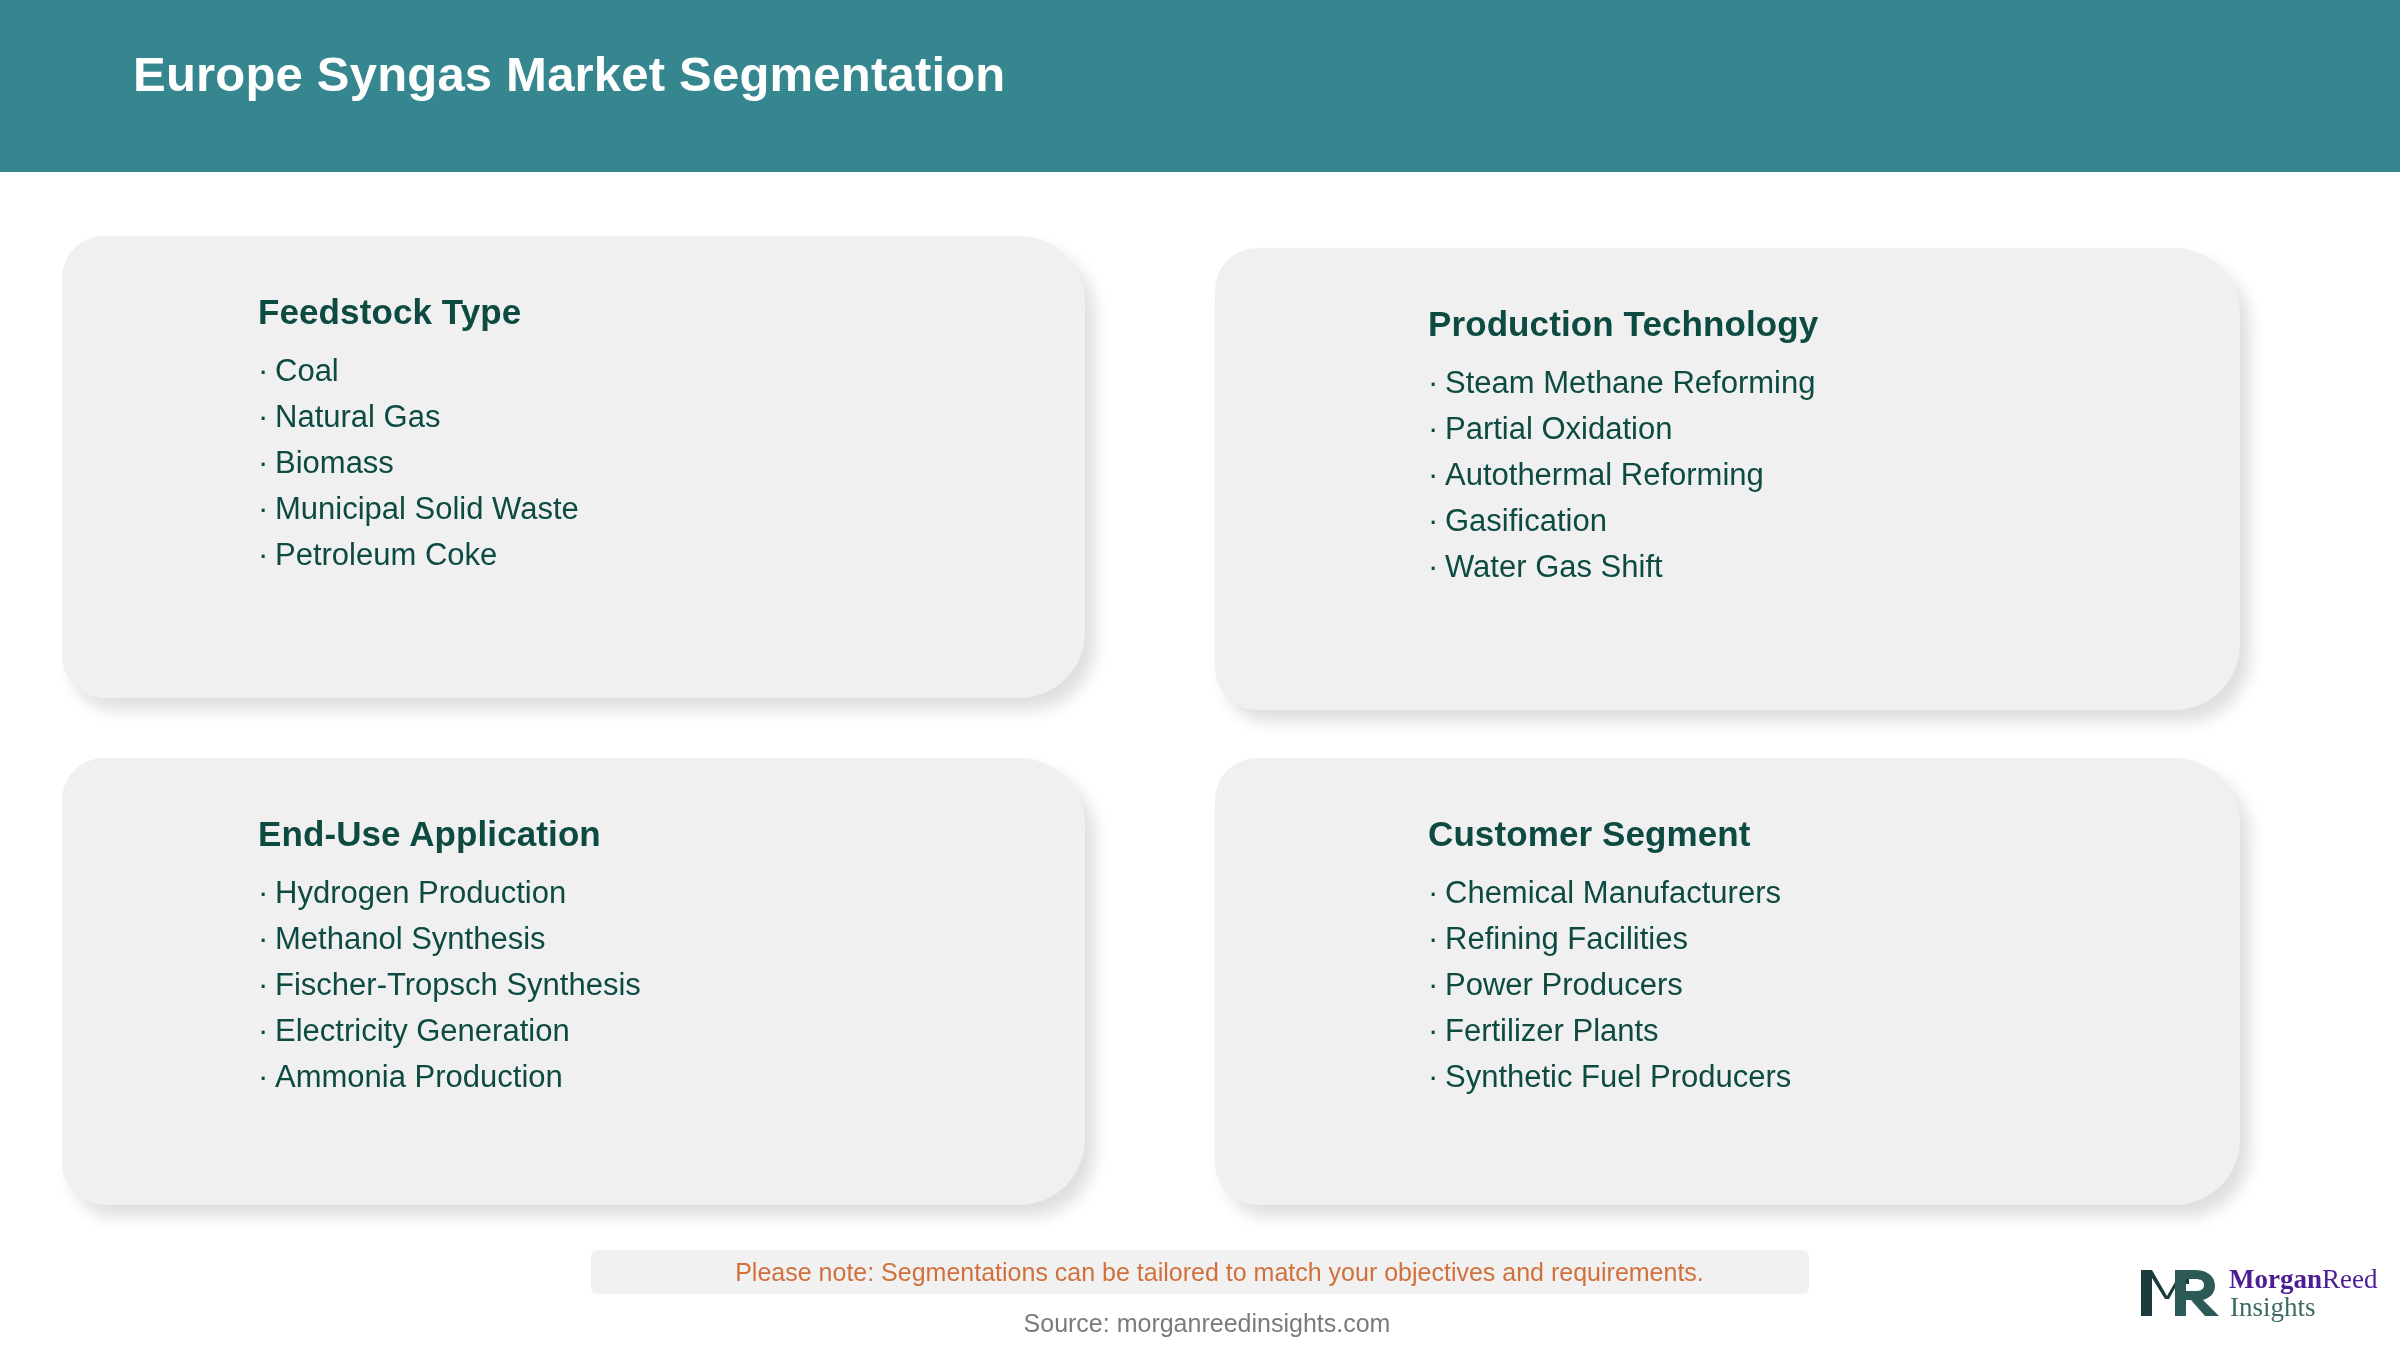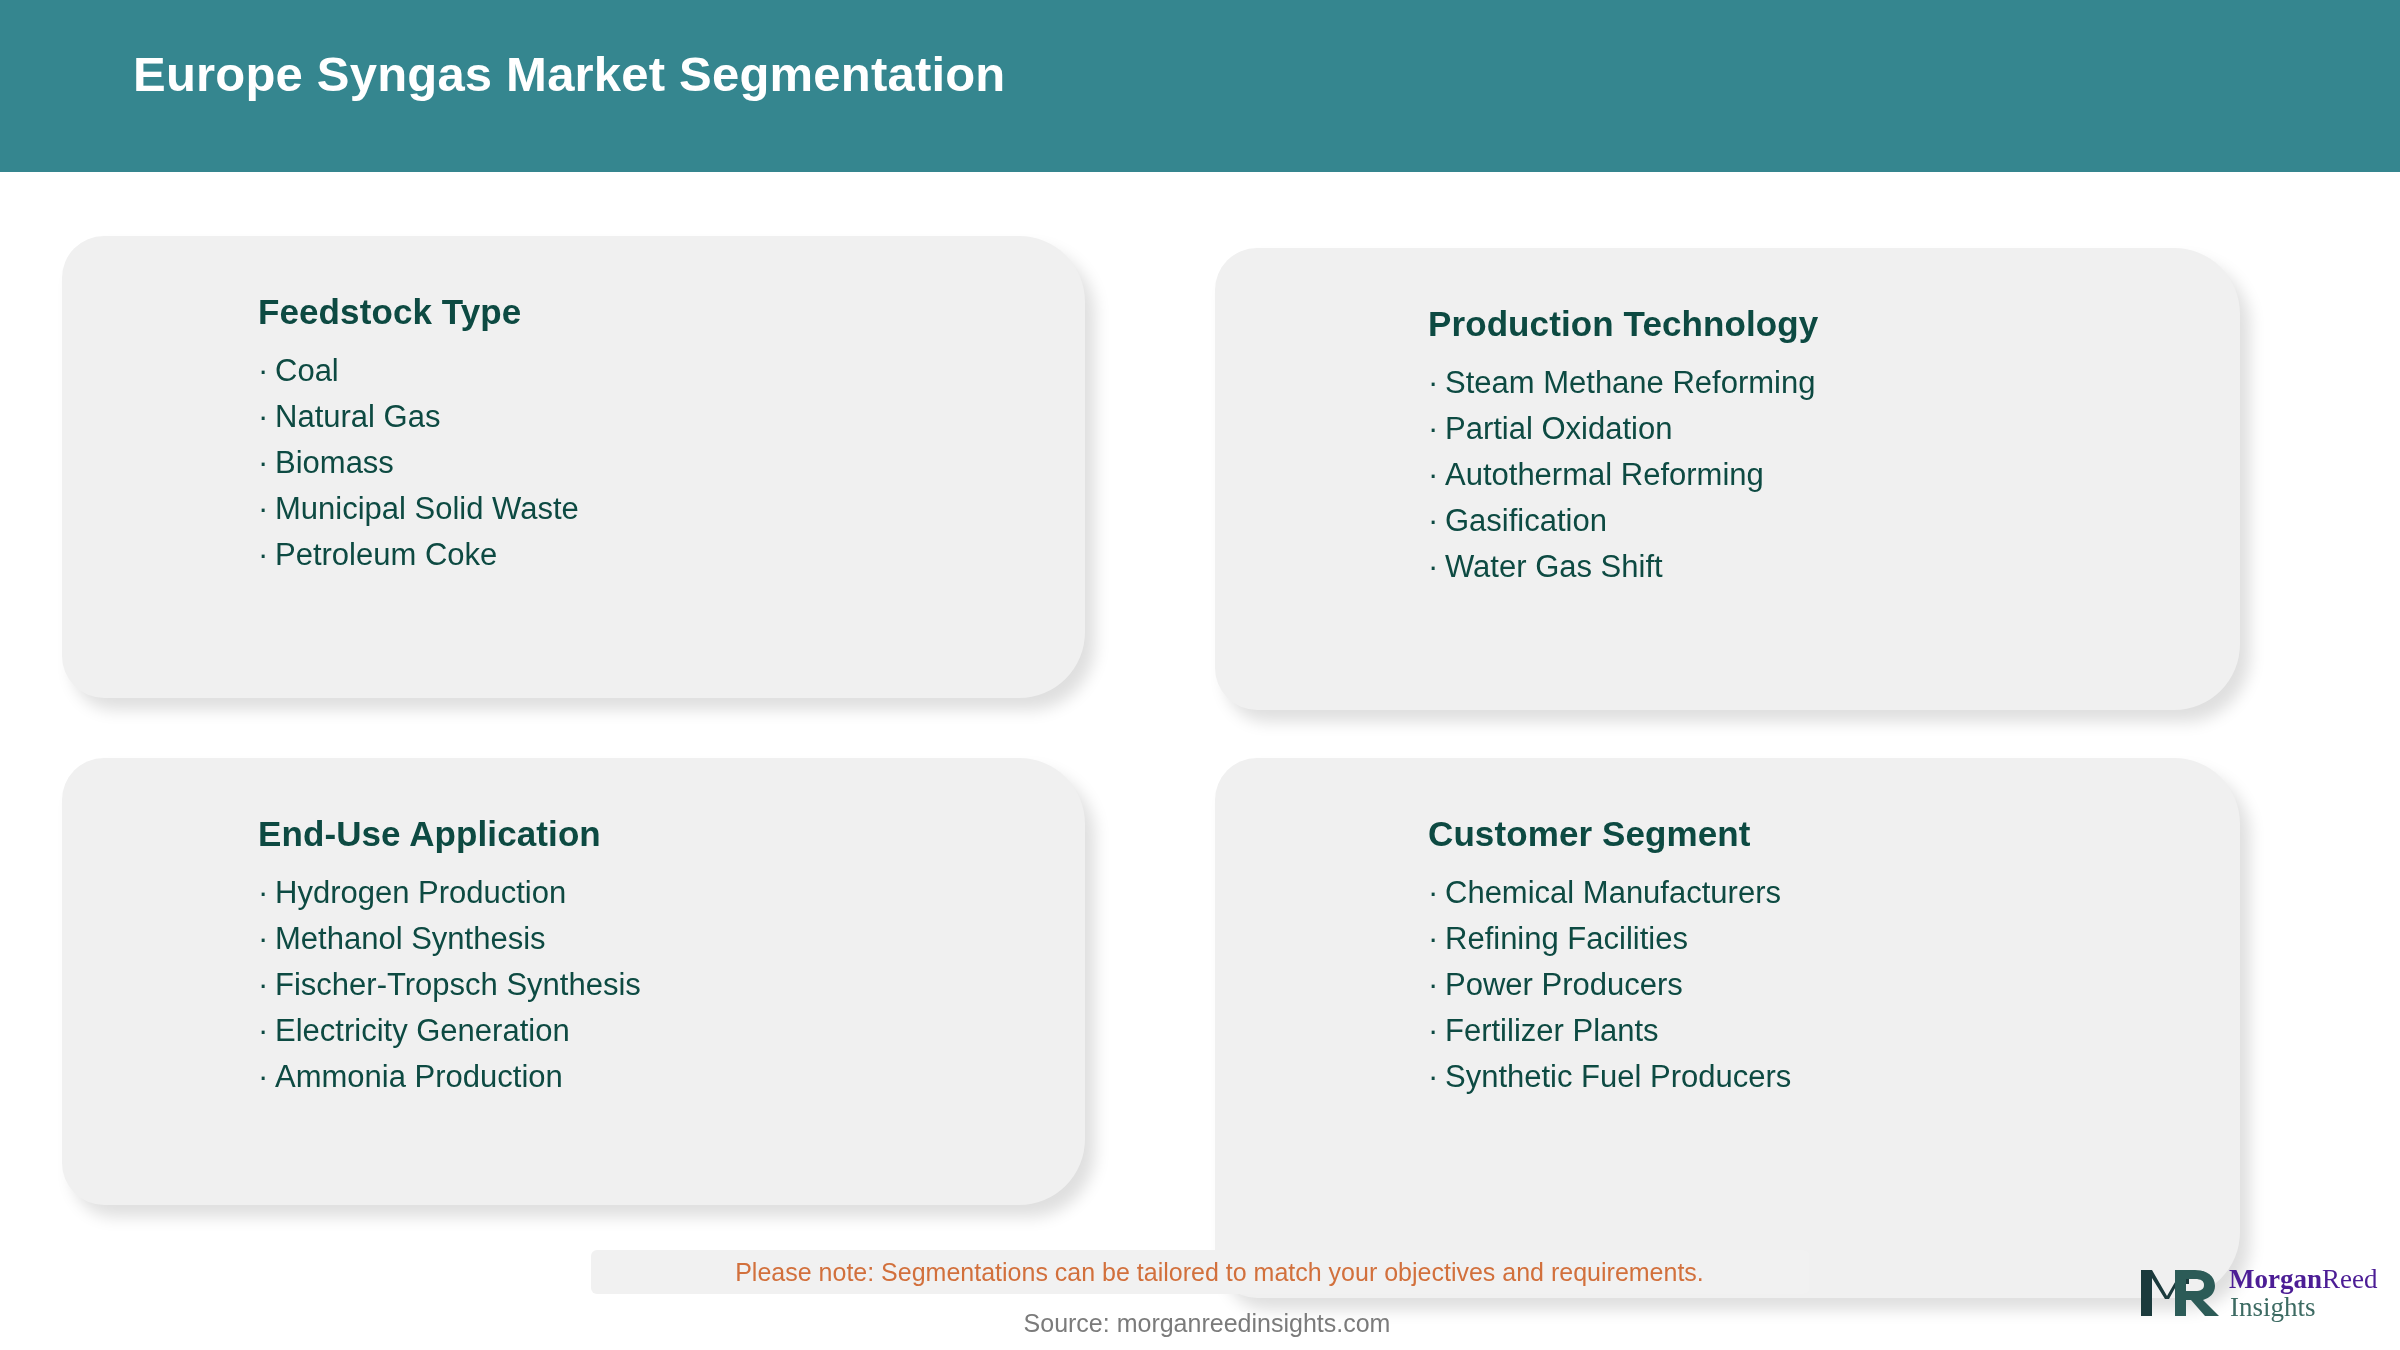--- a/index.html
+++ b/index.html
@@ -43,21 +43,21 @@
     font-size:31px; font-weight:normal; color:#0d4a42;
     line-height:46px; white-space:nowrap;
     display:flex; align-items:baseline;
   }
   .bullet { display:inline-block; width:17px; flex:0 0 auto; }
 
   
   #card-0 { left:62px;   top:236px;  width:1023px; height:462px; }
   #card-1 { left:1215px; top:248px;  width:1025px; height:462px; }
   #card-2 { left:62px;   top:758px;  width:1023px; height:447px; }
-  #card-3 { left:1215px; top:758px;  width:1025px; height:540px; }
+  #card-3 { left:1215px; top:758px;  width:1025px; height:447px; }
 
   #card-0 .card-title { left:196px; top:55px; }
   #card-0 .card-list  { left:196px; top:112px; }
   #card-1 .card-title { left:213px; top:55px; }
   #card-1 .card-list  { left:213px; top:112px; }
   #card-2 .card-title { left:196px; top:55px; }
   #card-2 .card-list  { left:196px; top:112px; }
   #card-3 .card-title { left:213px; top:55px; }
   #card-3 .card-list  { left:213px; top:112px; }
 

